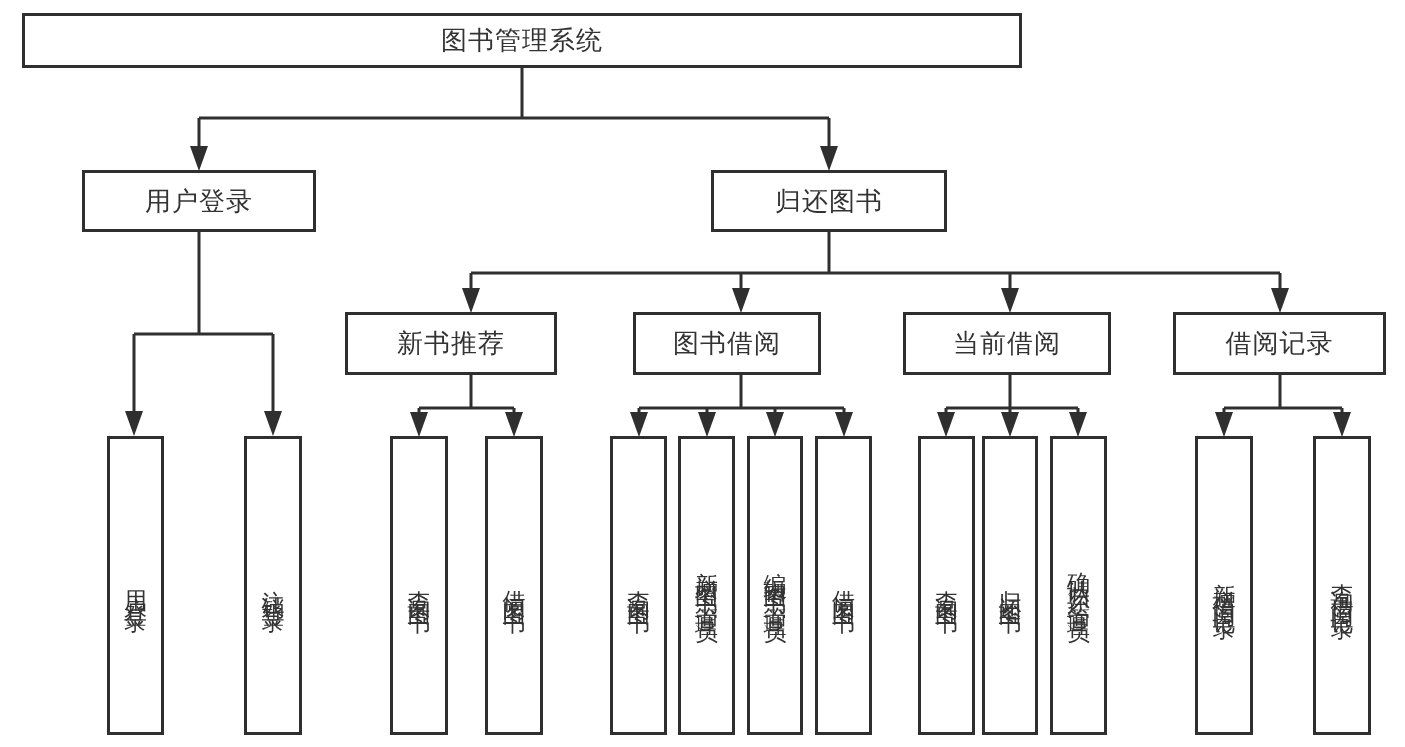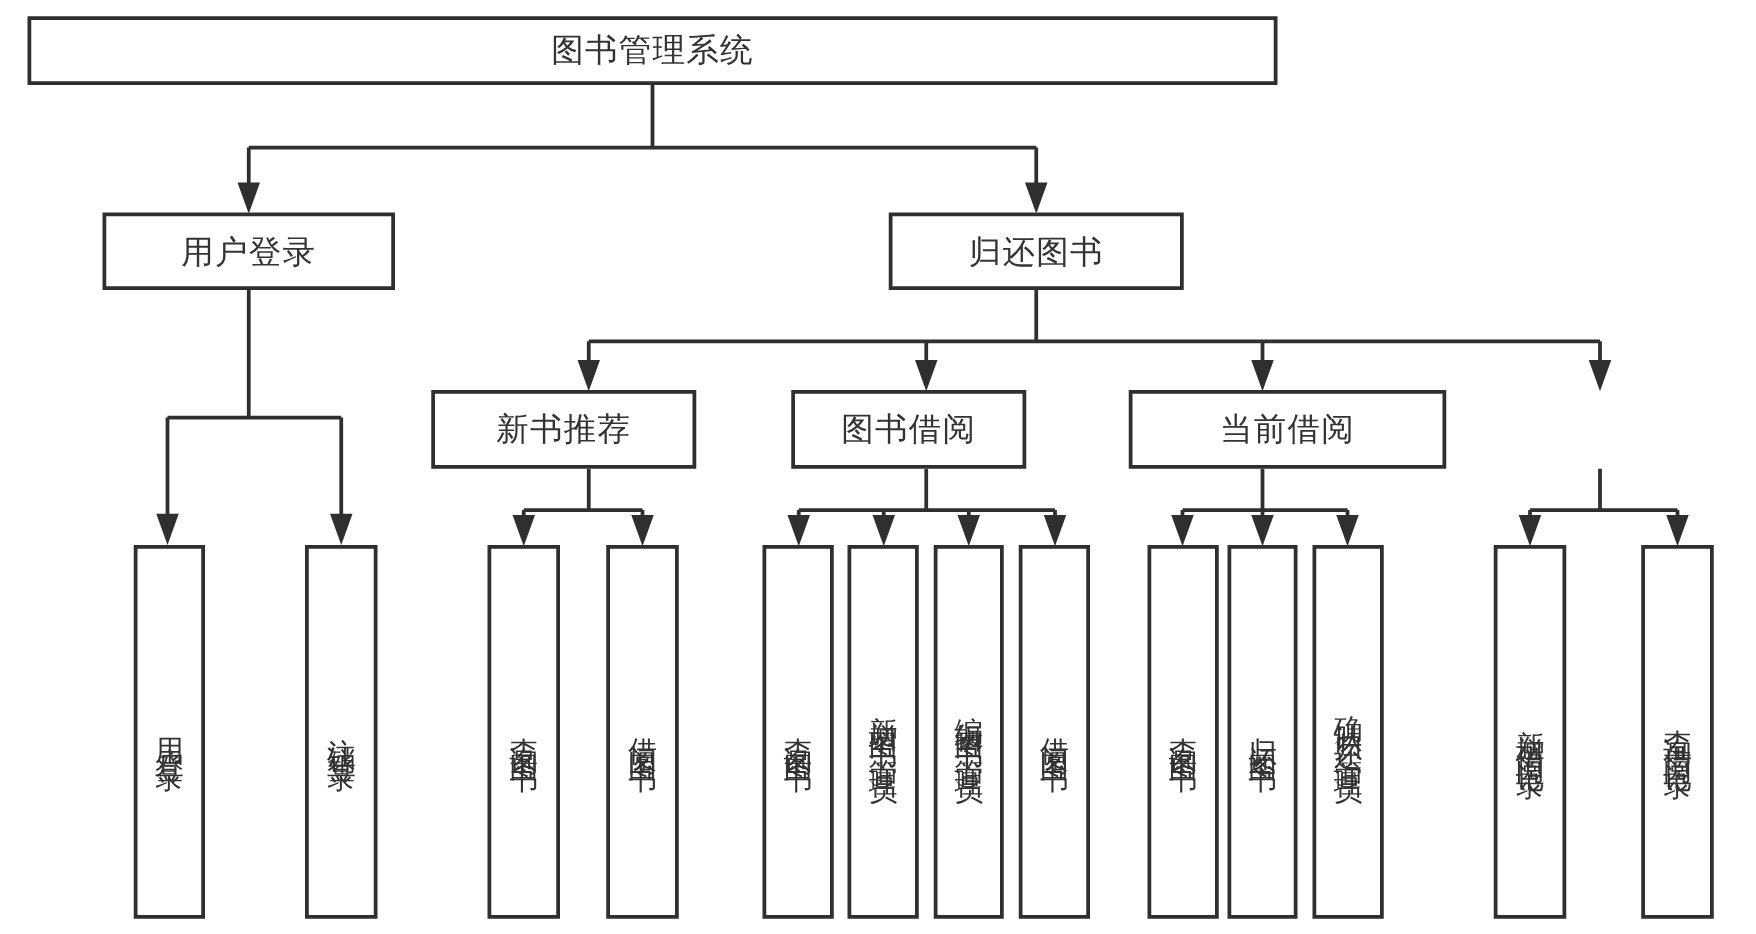--- a/index.html
+++ b/index.html
@@ -77,22 +77,25 @@
   <div class="box h" style="left:711px;top:170px;width:236px;height:62px">
     <span>归还图书</span>
   </div>
 
   <div class="box h" style="left:345px;top:312px;width:212px;height:63px">
     <span>新书推荐</span>
   </div>
   <div class="box h" style="left:633px;top:312px;width:188px;height:63px">
     <span>图书借阅</span>
   </div>
-  <div class="box h" style="left:903px;top:312px;width:254px;height:63px">
+  <div class="box h" style="left:903px;top:312px;width:208px;height:63px">
     <span>当前借阅</span>
+  </div>
+  <div class="box h" style="left:1173px;top:312px;width:213px;height:63px">
+    <span>借阅记录</span>
   </div>
 
   <div class="box v" style="left:107px;top:436px;width:57px;height:299px">
     <span class="vtext">用户登录</span>
   </div>
   <div class="box v" style="left:244px;top:436px;width:58px;height:299px">
     <span class="vtext">注销登录</span>
   </div>
 
   <div class="box v" style="left:390px;top:436px;width:58px;height:299px">

